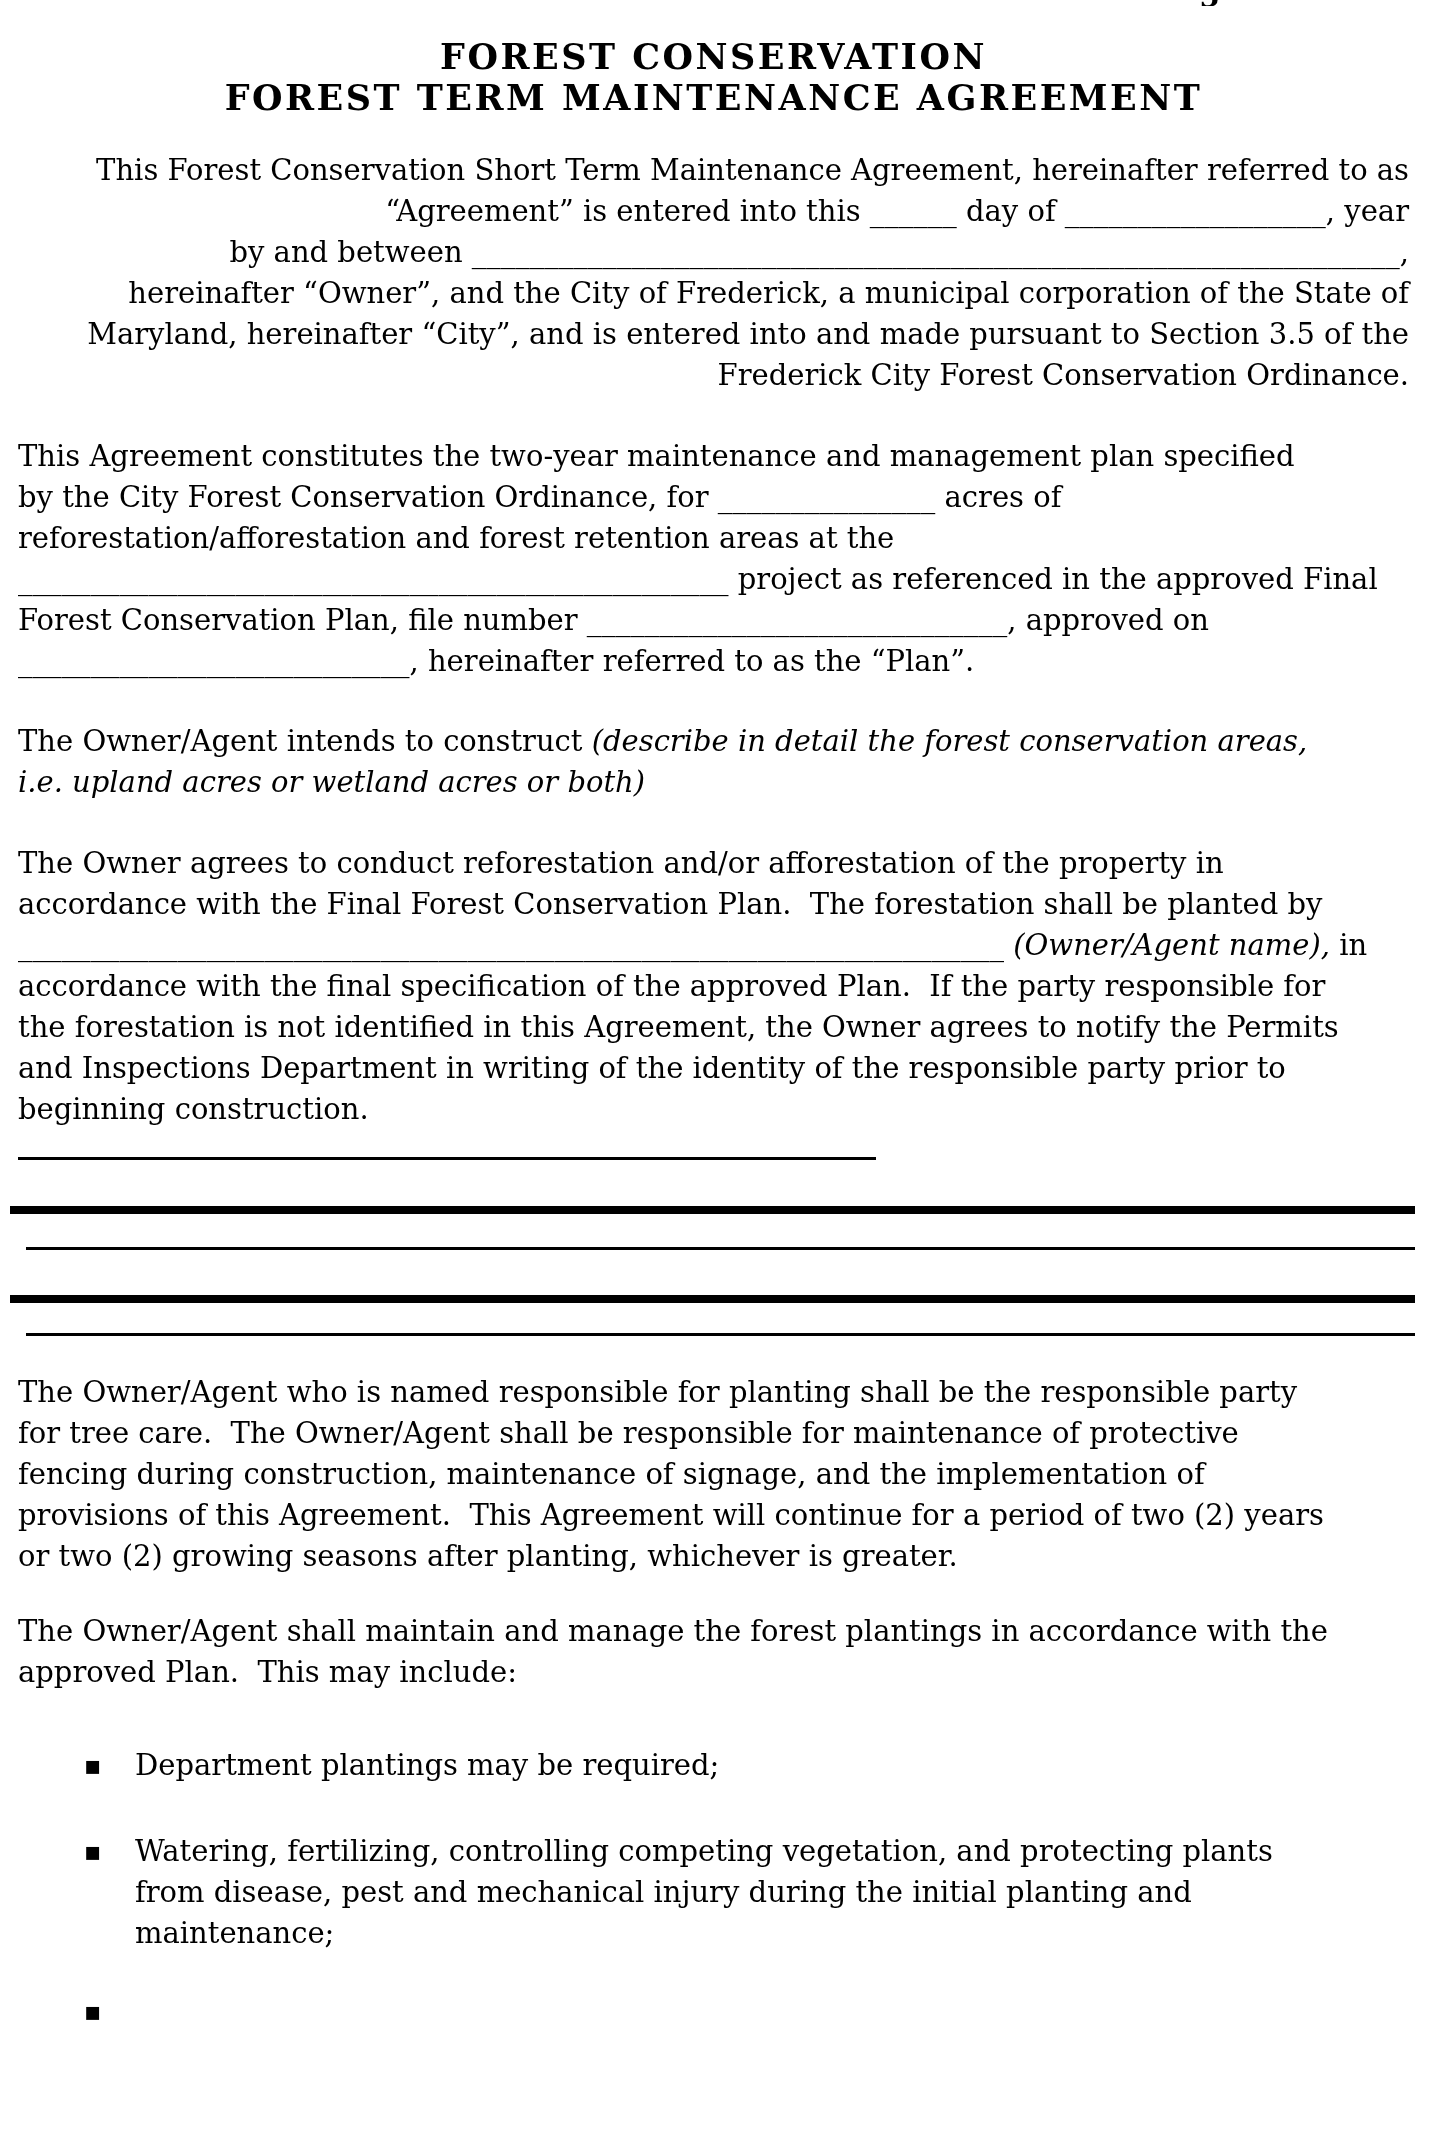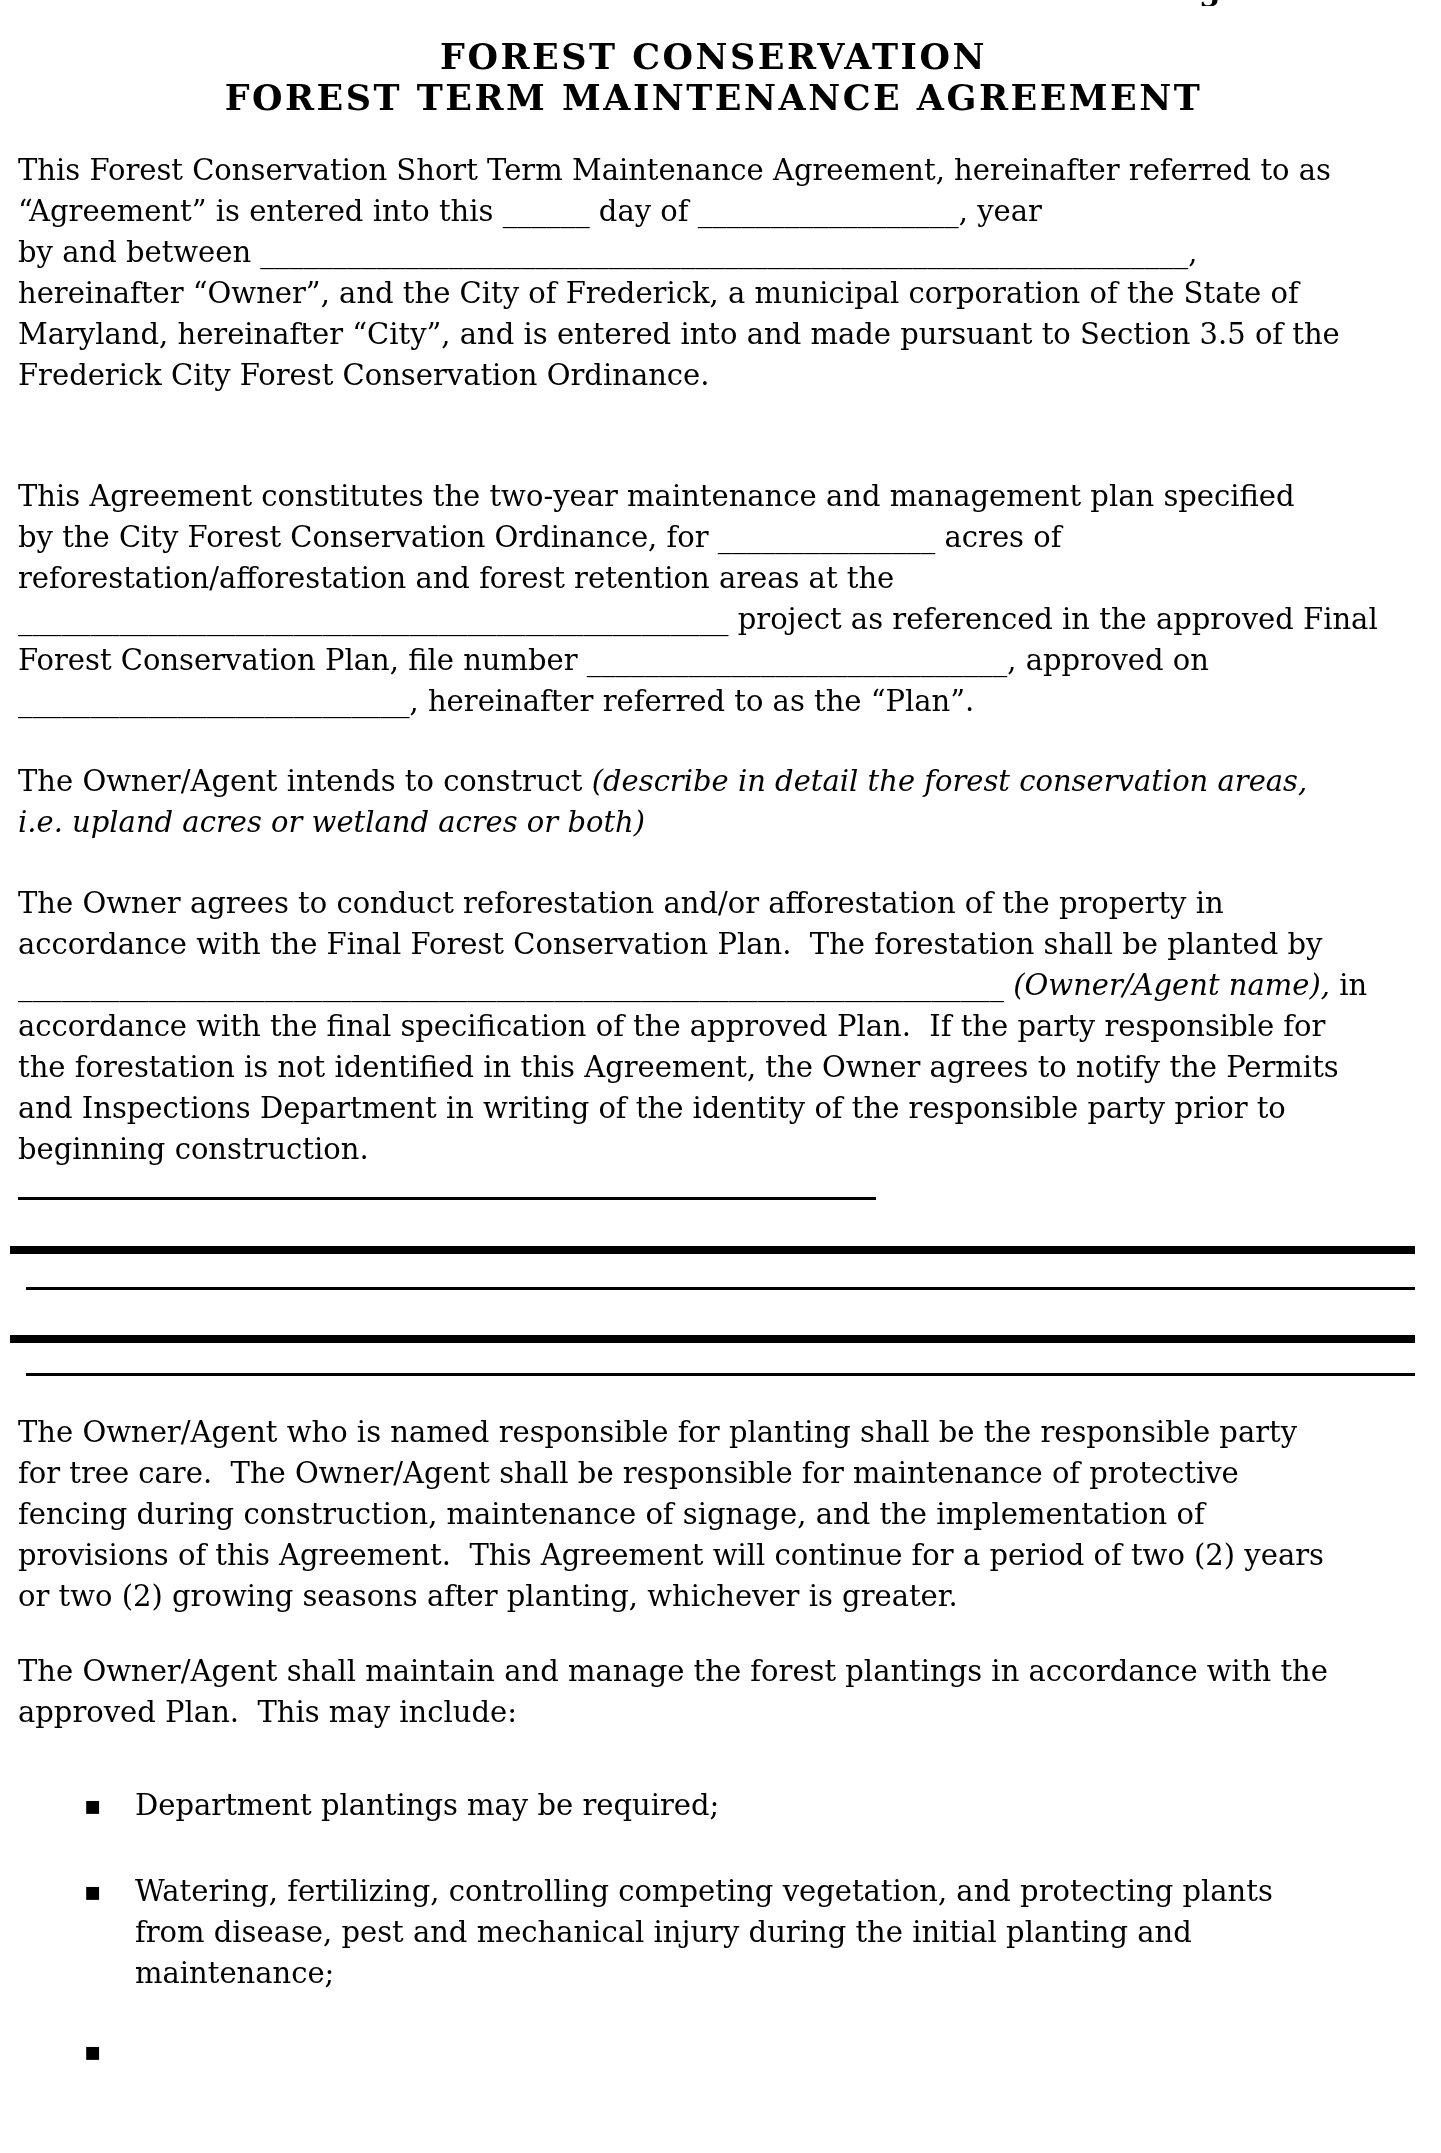--- a/index.html
+++ b/index.html
@@ -35,22 +35,22 @@
   .title {
     text-align: center;
     font-weight: bold;
     font-size: 35px;
     line-height: 41px;
     letter-spacing: 2.5px;
   }
   .title-line1 { margin-top: 36px; }
   .para { white-space: pre-wrap; }
   .it { font-style: italic; }
-  .p1 { margin-top: 32px; }
-  .p2 { margin-top: 80px; }
+  .p1 { margin-top: 32px; text-align: right; }
+  .p2 { margin-top: 40px; }
   .p3 { margin-top: 40px; }
   .p4 { margin-top: 39px; }
   .p5 { margin-top: 36px; }
   .p6 { margin-top: 34px; }
   .blank-line-short {
     margin-top: 27px;
     width: 858px;
     height: 0;
     border-bottom: 3px solid #000000;
   }

